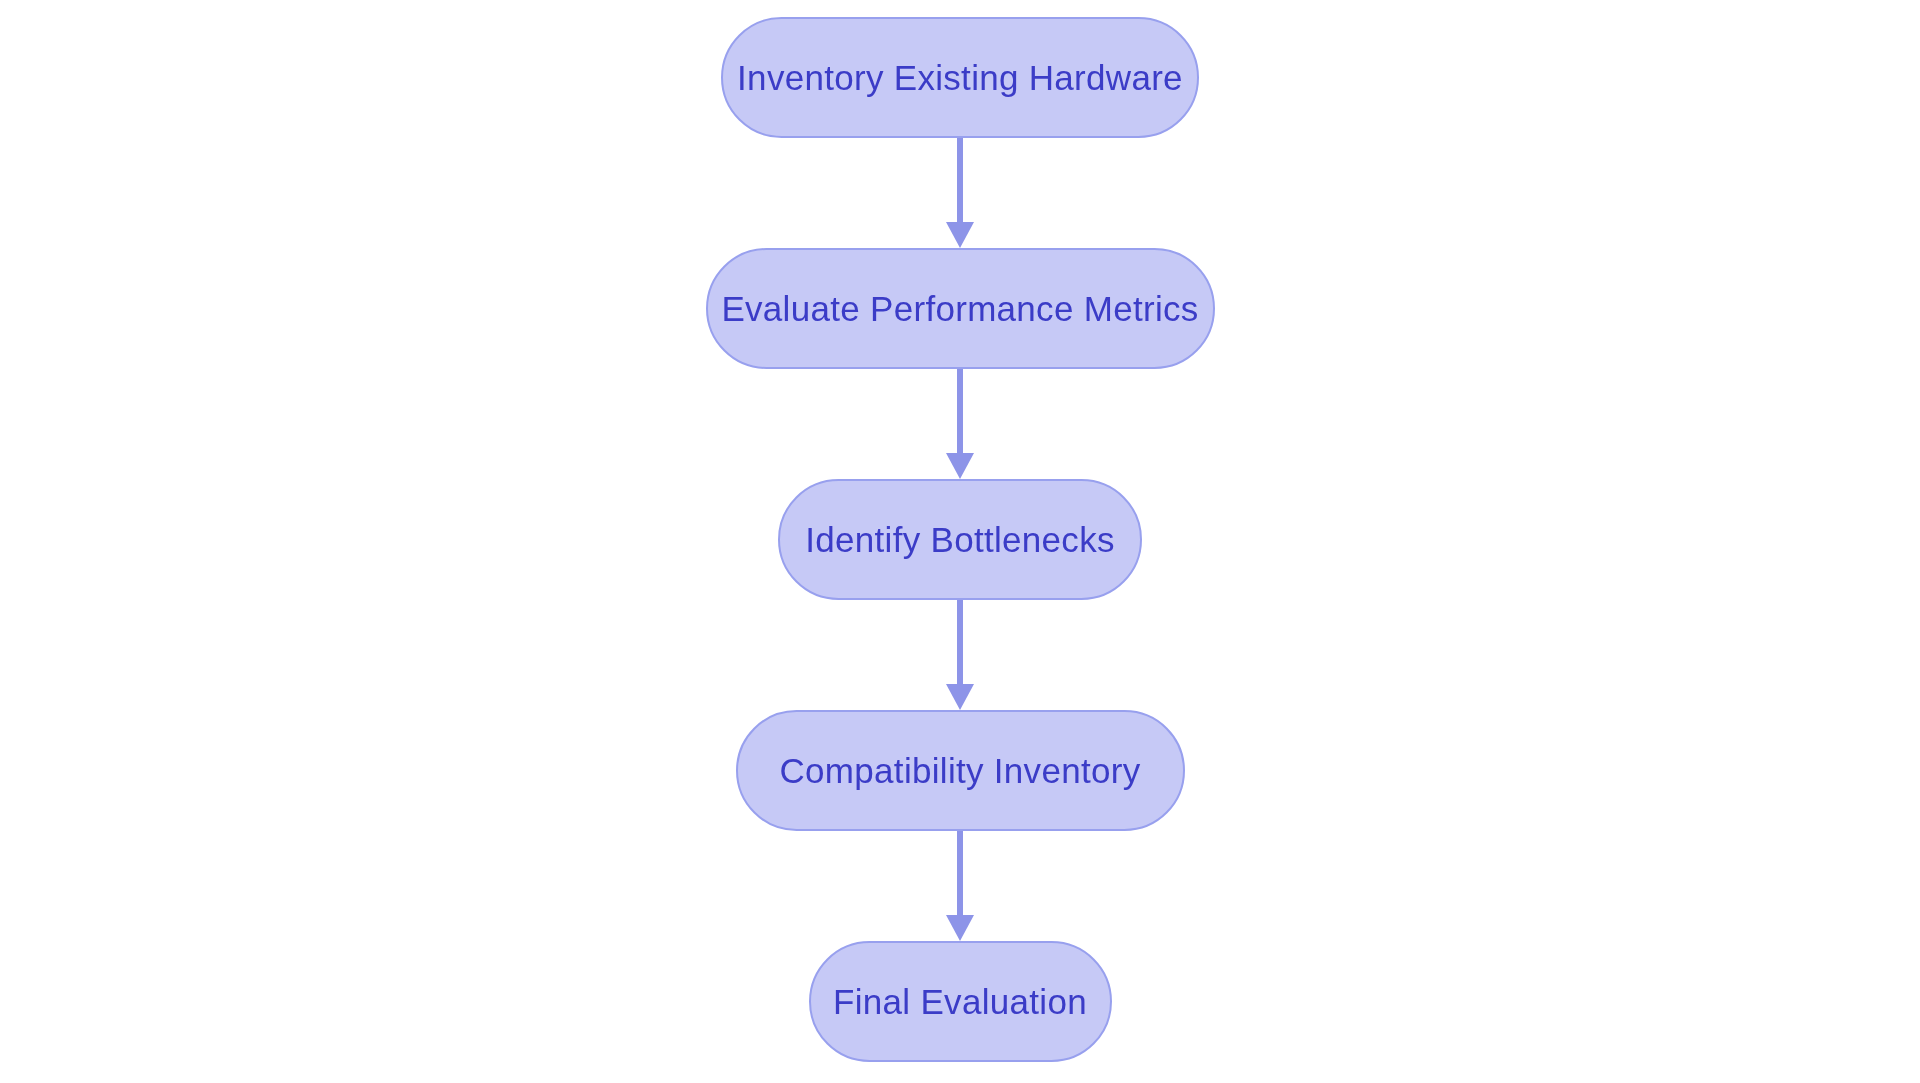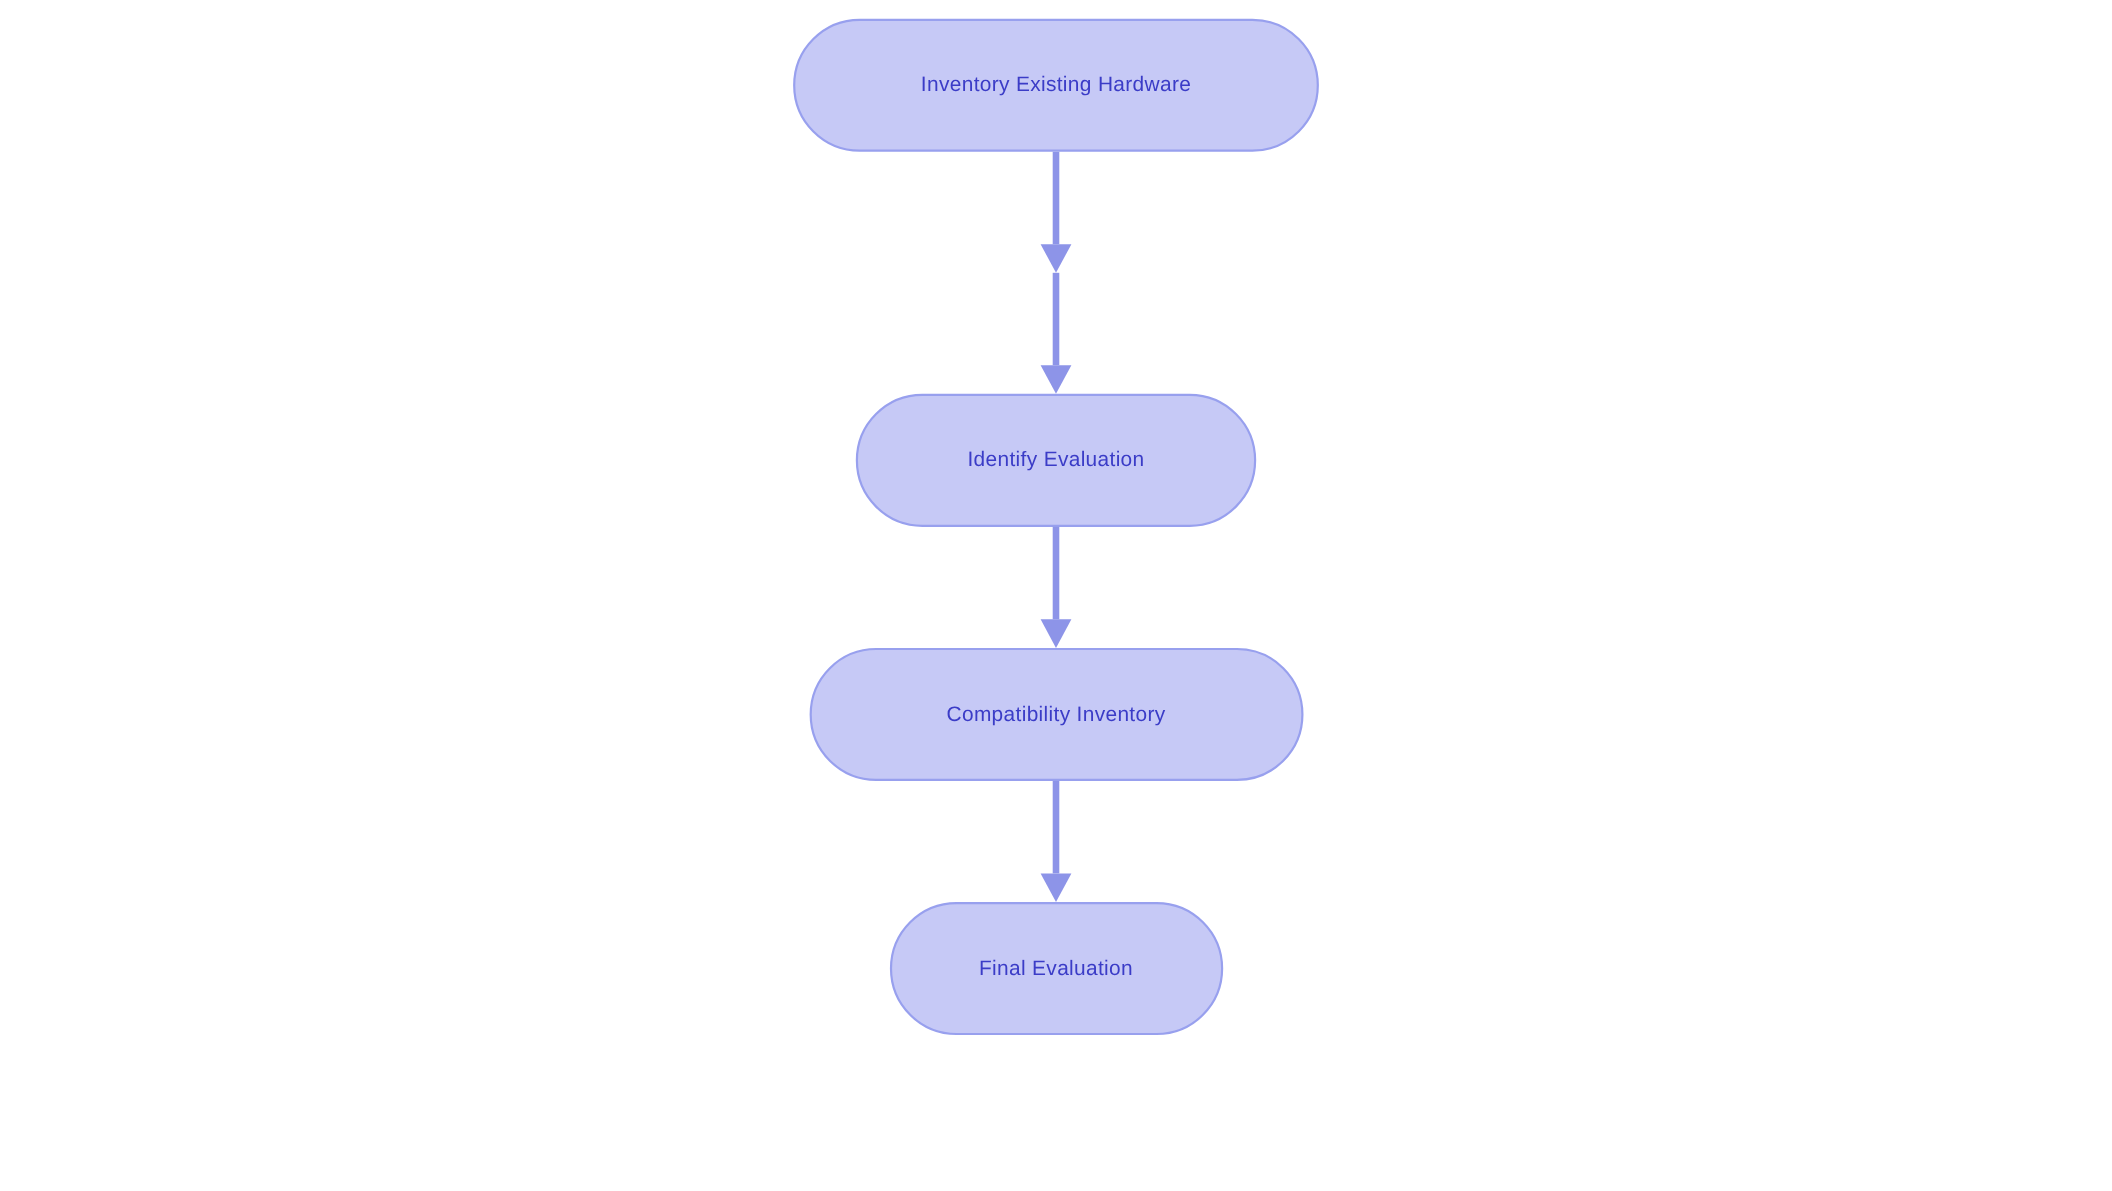--- a/index.html
+++ b/index.html
@@ -36,21 +36,21 @@
     border-radius: 61px;
     background: var(--node-fill);
     border: 2px solid var(--node-border);
     display: flex;
     align-items: center;
     justify-content: center;
     flex: 0 0 auto;
   }
   .node-label {
     color: var(--text);
-    font-size: 19px;
+    font-size: 35px;
     letter-spacing: 0.3px;
     white-space: nowrap;
   }
   .node-1 { width: 478px; }
   .node-2 { width: 509px; }
   .node-3 { width: 364px; }
   .node-4 { width: 449px; }
   .node-5 { width: 303px; text-align: center; }
   .arrow {
     height: 110px;
@@ -82,28 +82,31 @@
 
     <div class="node node-1">
       <span class="node-label">Inventory Existing Hardware</span>
     </div>
 
     <div class="arrow">
       <div class="shaft"></div>
       <div class="head"></div>
     </div>
 
+    <div class="node node-2">
+      <span class="node-label">Evaluate Performance Metrics</span>
+    </div>
 
     <div class="arrow">
       <div class="shaft"></div>
       <div class="head"></div>
     </div>
 
     <div class="node node-3">
-      <span class="node-label">Identify Evaluation</span>
+      <span class="node-label">Identify Bottlenecks</span>
     </div>
 
     <div class="arrow">
       <div class="shaft"></div>
       <div class="head"></div>
     </div>
 
     <div class="node node-4">
       <span class="node-label">Compatibility Inventory</span>
     </div>

